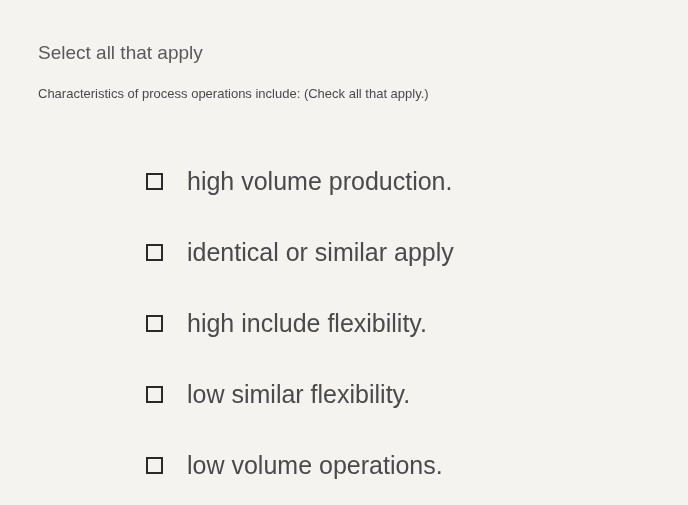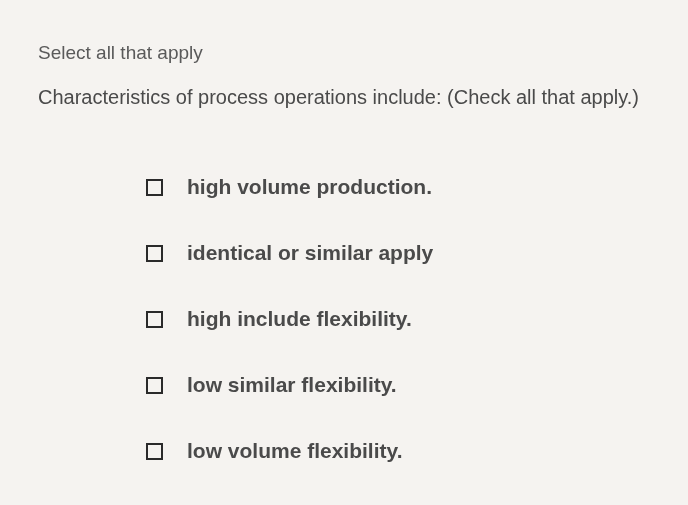--- a/index.html
+++ b/index.html
@@ -16,21 +16,21 @@
       padding: 18px 14px;
       position: relative;
     }
     .instruction {
       font-size: 19px;
       color: #5a5a5a;
       margin-bottom: 22px;
       font-weight: 400;
     }
     .question {
-      font-size: 20px;
+      font-size: 13px;
       color: #4a4a4a;
       margin-bottom: 58px;
       font-weight: 400;
     }
     .options {
       padding-left: 92px;
     }
     .option-row {
       display: flex;
       align-items: center;
@@ -39,23 +39,23 @@
     .checkbox {
       width: 17px;
       height: 17px;
       border: 2.5px solid #2a2a2a;
       background: transparent;
       cursor: pointer;
       flex-shrink: 0;
       margin-right: 16px;
     }
     .option-label {
-      font-size: 21px;
+      font-size: 25px;
       color: #4a4a4a;
-      font-weight: 700;
+      font-weight: 400;
     }
   </style>
 </head>
 <body>
 
 <div class="instruction">Select all that apply</div>
 <div class="question">Characteristics of process operations include: (Check all that apply.)</div>
 
 <div class="options">
   <div class="option-row">
@@ -69,15 +69,15 @@
   <div class="option-row">
     <div class="checkbox"></div>
     <div class="option-label">high include flexibility.</div>
   </div>
   <div class="option-row">
     <div class="checkbox"></div>
     <div class="option-label">low similar flexibility.</div>
   </div>
   <div class="option-row">
     <div class="checkbox"></div>
-    <div class="option-label">low volume flexibility.</div>
+    <div class="option-label">low volume operations.</div>
   </div>
 </div>
 
 </body></html>

